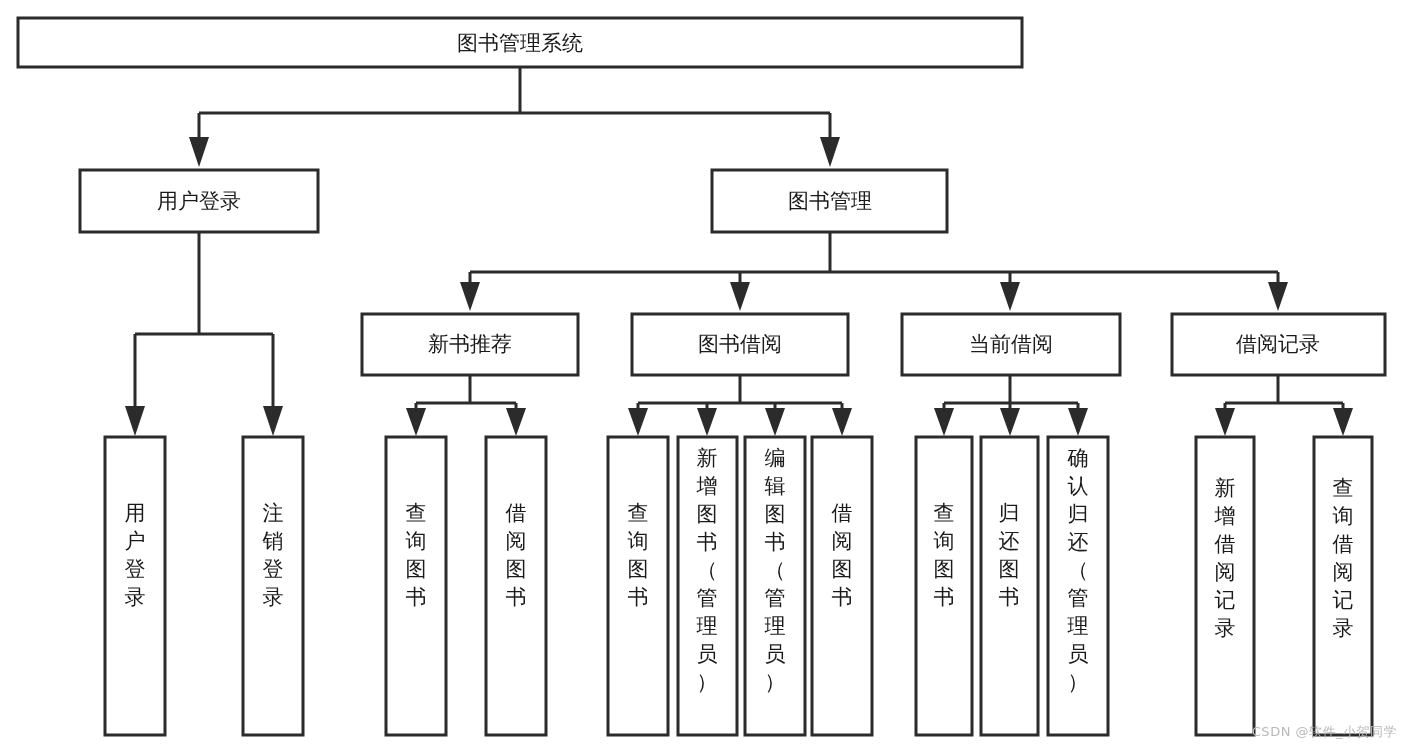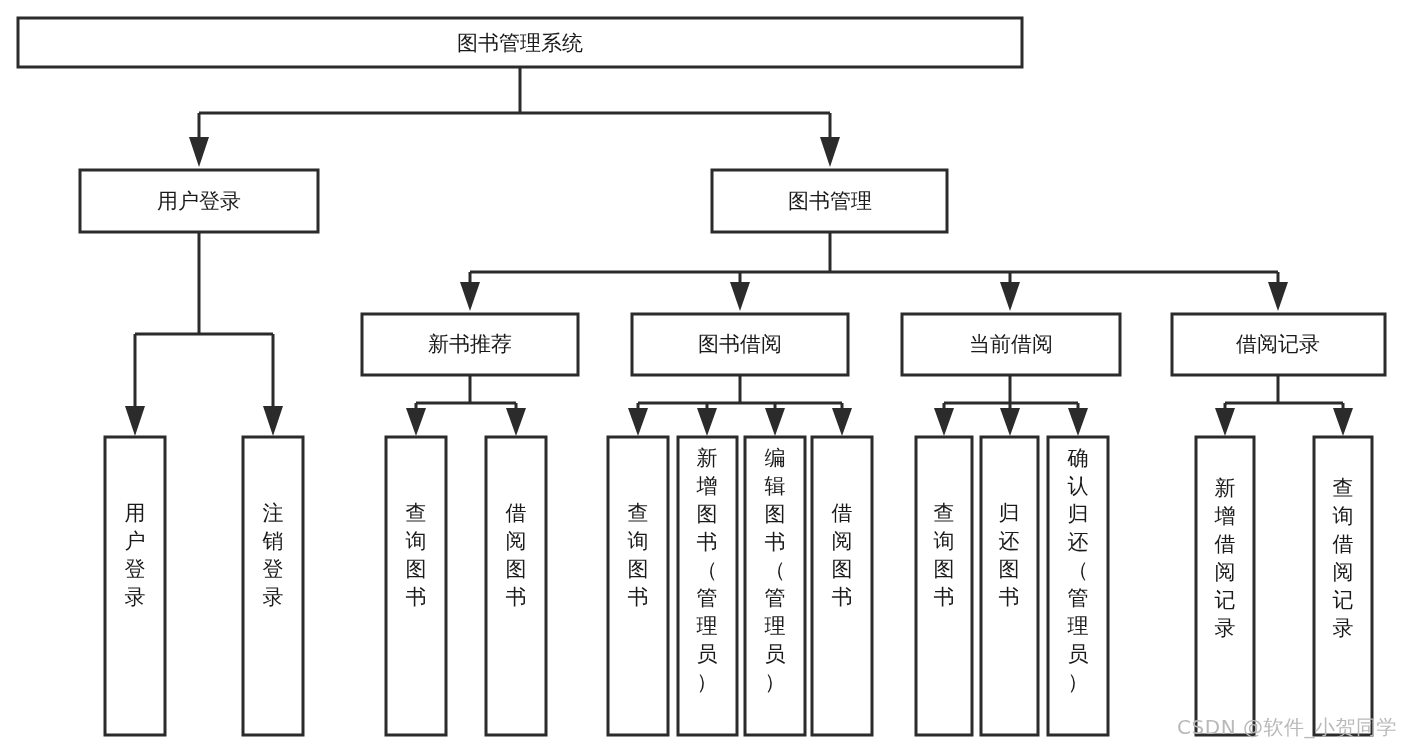--- a/index.html
+++ b/index.html
@@ -51,21 +51,21 @@
     font-family: "DejaVu Sans", "Liberation Sans", sans-serif;
     font-size: 21px;
     fill: #1a1a1a;
     text-anchor: middle;
   }
   .watermark-text {
     position: absolute;
     right: 8px;
     bottom: 6px;
     font-family: "DejaVu Sans", "Liberation Sans", sans-serif;
-    font-size: 20px;
+    font-size: 13px;
     color: #b9b9b9;
     white-space: nowrap;
     letter-spacing: 0.5px;
   }
 </style>
 </head>
 <body>
 
 <div id="diagram-root">
   <svg id="tree-svg" viewBox="0 0 1405 747" xmlns="http://www.w3.org/2000/svg">

